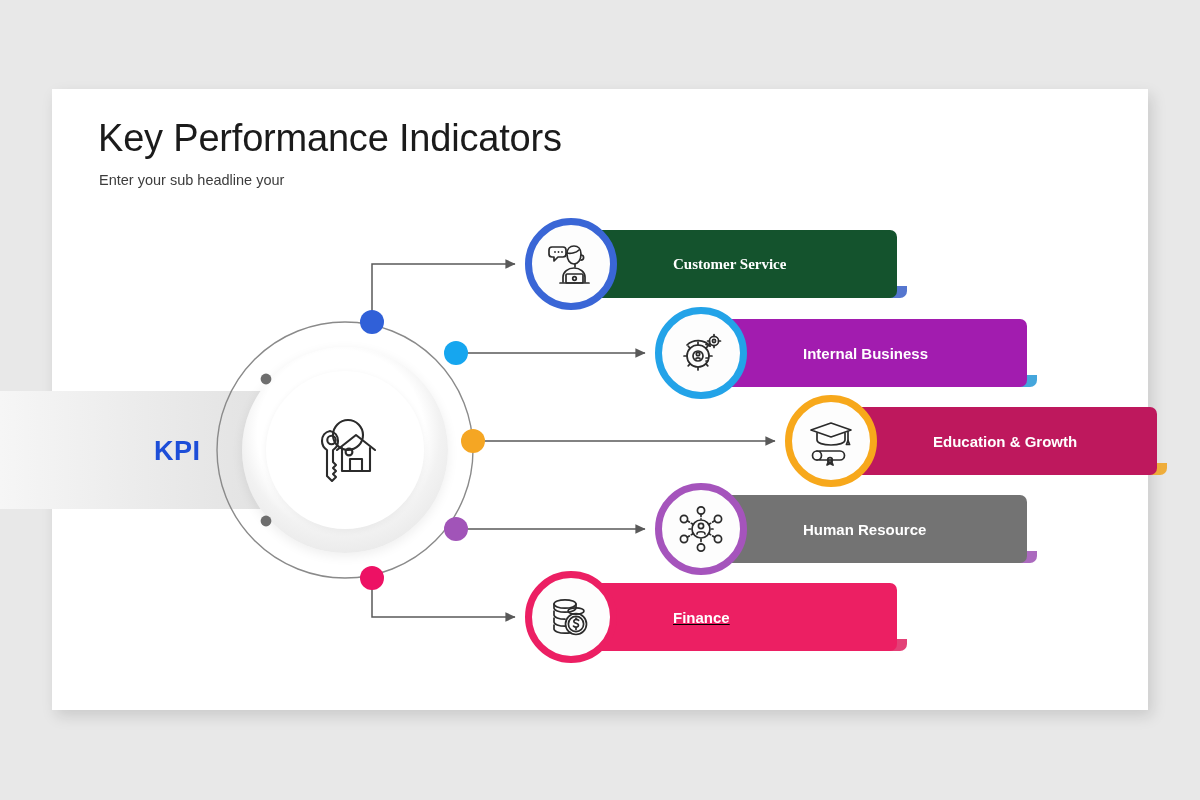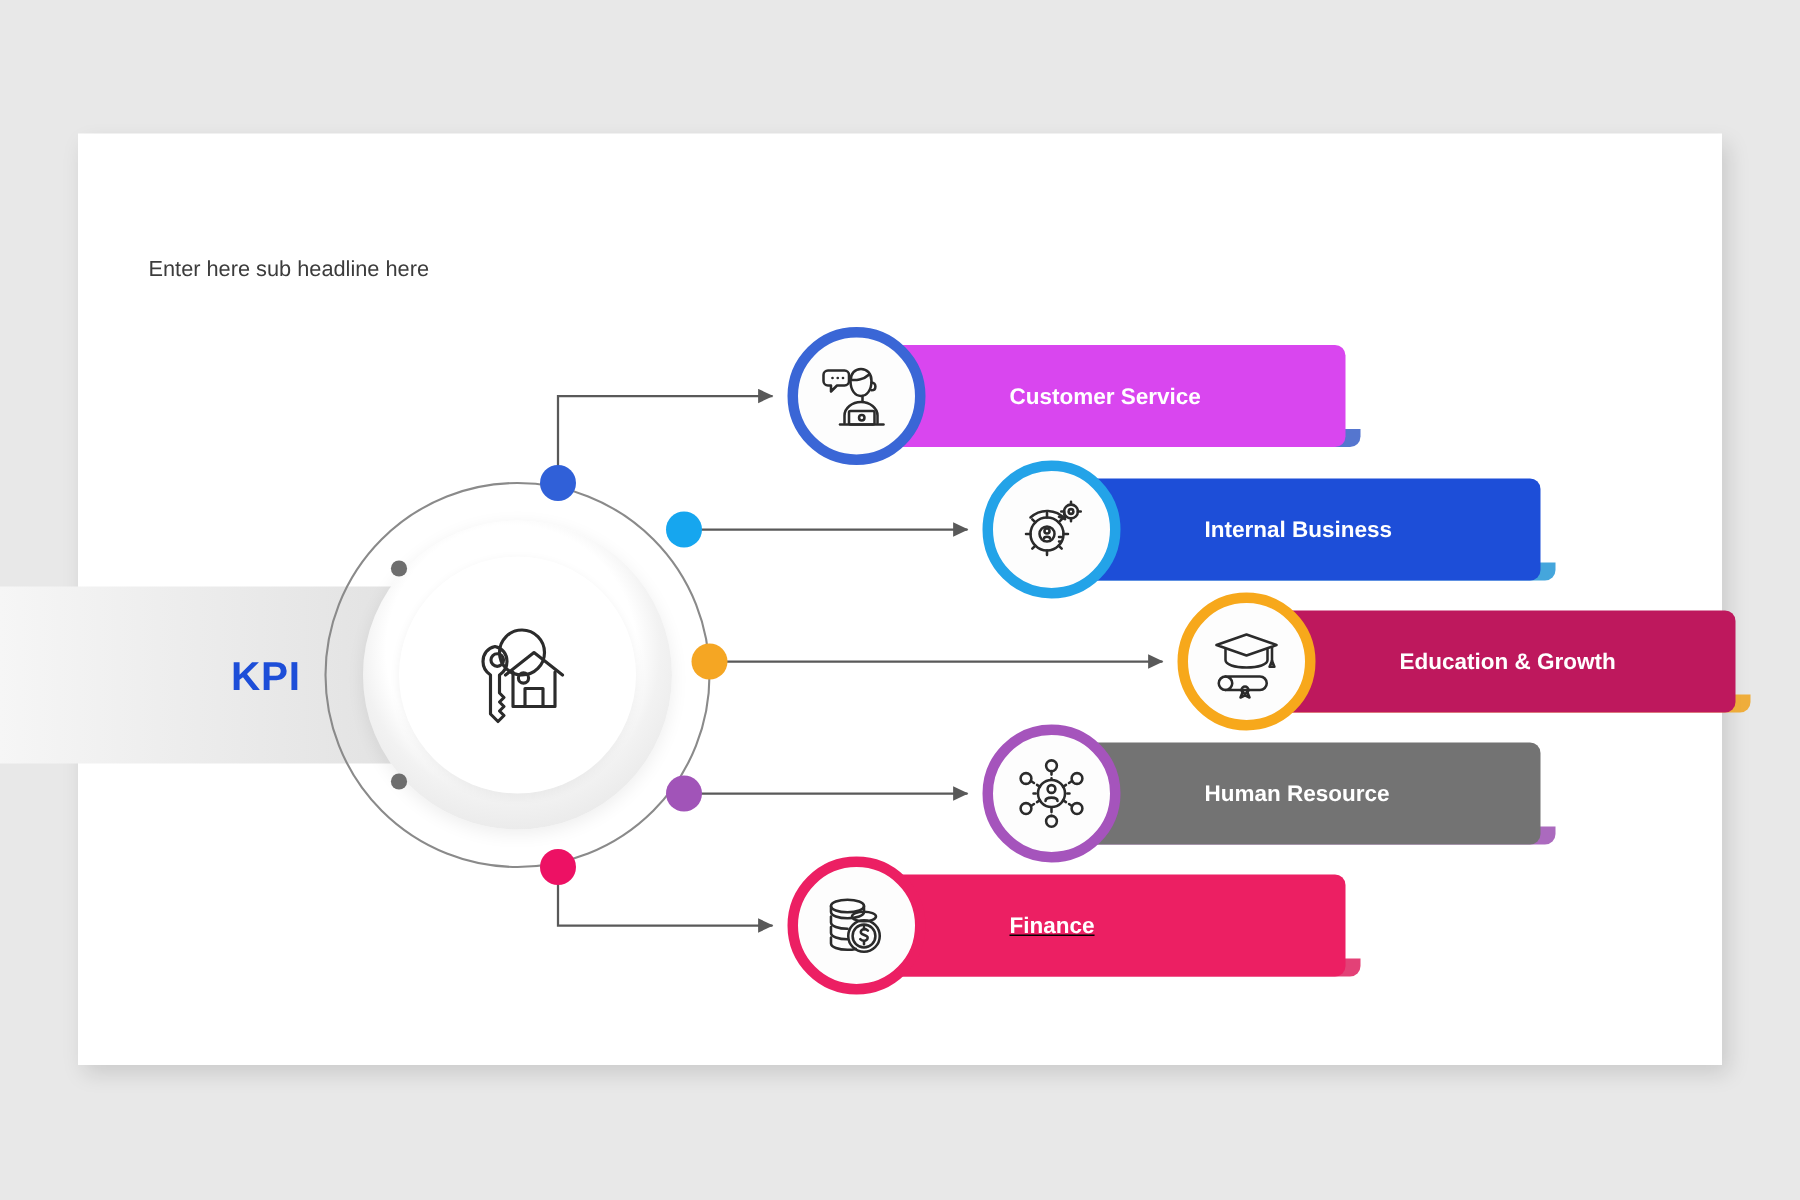--- a/index.html
+++ b/index.html
@@ -97,21 +97,22 @@
   #row-3 { left: 603px; top: 406px; }
   #row-3 .bar, #row-3 .bar-shadow { width: 316px; }
   #row-4 { left: 473px; top: 494px; }
   #row-4 .bar, #row-4 .bar-shadow { width: 316px; }
 </style>
 </head>
 <body>
 
 <div id="slide">
 
-  <div id="subtitle">Enter here sub headline here</div>
+  <div id="title">Key Performance Indicators</div>
+  <div id="subtitle">Enter your sub headline your</div>
 
   <div id="kpi-band"></div>
   <div id="kpi-band-label">KPI</div>
 
   <div id="hub-outer"></div>
   <div id="hub-inner"></div>
 
   <div id="hub-icon">
     <svg viewBox="0 0 82 82" fill="none" stroke="#2b2b2b" stroke-width="2.1" stroke-linecap="round" stroke-linejoin="round">
       <circle cx="44" cy="26" r="15"></circle>
@@ -148,21 +149,21 @@
 
     <circle cx="320" cy="233" r="12" fill="#3060d8"></circle>
     <circle cx="404" cy="264" r="12" fill="#16a6ef"></circle>
     <circle cx="421" cy="352" r="12" fill="#f5a623"></circle>
     <circle cx="404" cy="440" r="12" fill="#a154b8"></circle>
     <circle cx="320" cy="489" r="12" fill="#ed1164"></circle>
   </svg>
 
   <div class="row" id="row-0">
     <div class="bar-shadow" style="background: rgb(48, 88, 196);"></div>
-    <div class="bar" style="background: #d946ef;">
+    <div class="bar" style="background: #14532d; font-family: Liberation Serif, serif;">
       <span class="bar-label">Customer Service</span>
     </div>
     <div class="ring" style="border-color: rgb(58, 102, 214);">
       <svg viewBox="0 0 52 52" fill="none" stroke="#2b2b2b" stroke-width="1.7" stroke-linecap="round" stroke-linejoin="round">
         <path d="M7 9 h11 a3 3 0 0 1 3 3 v4 a3 3 0 0 1 -3 3 h-5 l-4 4 v-4 h-2 a3 3 0 0 1 -3 -3 v-4 a3 3 0 0 1 3 -3 z"></path>
         <circle cx="10" cy="14" r="0.9" fill="#2b2b2b" stroke="none"></circle>
         <circle cx="13.5" cy="14" r="0.9" fill="#2b2b2b" stroke="none"></circle>
         <circle cx="17" cy="14" r="0.9" fill="#2b2b2b" stroke="none"></circle>
         <path d="M22 16 c0 -5 3 -8 7 -8 c4 0 7 3 7 8 c0 6 -3 10 -7 10 c-4 0 -7 -4 -7 -10 z"></path>
         <path d="M22 15 c3 1 9 0 12 -3"></path>
@@ -171,21 +172,21 @@
         <path d="M18 44 v-5 c0 -5 5 -9 11 -9 c6 0 11 4 11 9 v5"></path>
         <rect x="21" y="36" width="17" height="9" rx="1"></rect>
         <path d="M15 45 h29"></path>
         <circle cx="29.5" cy="40.5" r="1.8"></circle>
       </svg>
     </div>
   </div>
 
   <div class="row" id="row-1">
     <div class="bar-shadow" style="background: rgb(28, 146, 212);"></div>
-    <div class="bar" style="background: #1d4ed8;">
+    <div class="bar" style="background: #a21caf;">
       <span class="bar-label">Internal Business</span>
     </div>
     <div class="ring" style="border-color: rgb(35, 163, 232);">
       <svg viewBox="0 0 52 52" fill="none" stroke="#2b2b2b" stroke-width="1.7" stroke-linecap="round" stroke-linejoin="round">
         <circle cx="23" cy="29" r="11"></circle>
         <circle cx="23" cy="29" r="5"></circle>
         <circle cx="23" cy="27" r="1.7"></circle>
         <path d="M21 32 c0 -1.5 4 -1.5 4 0"></path>
         <path d="M23 18 v-3 M23 40 v3 M12 29 h-3 M34 29 h3
                  M15.3 21.3 l-2.1 -2.1 M30.7 36.7 l2.1 2.1

